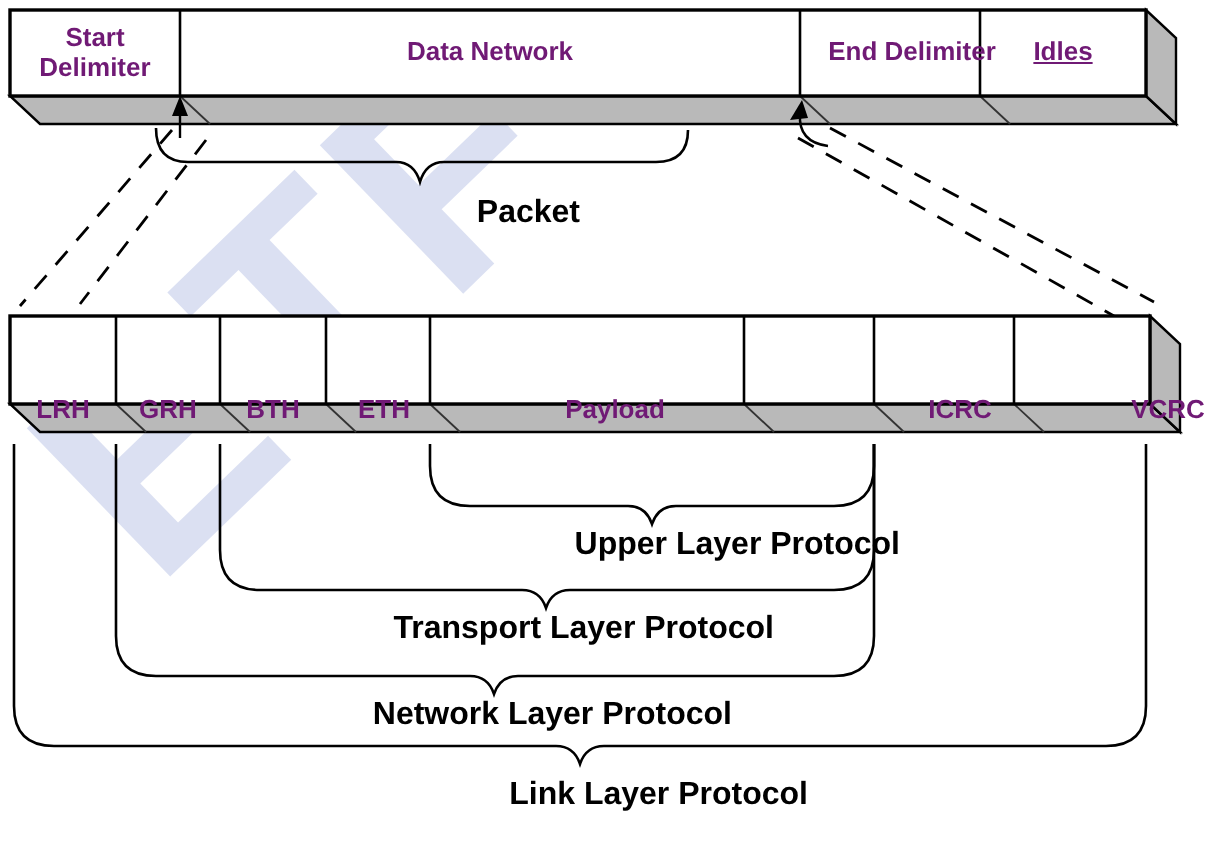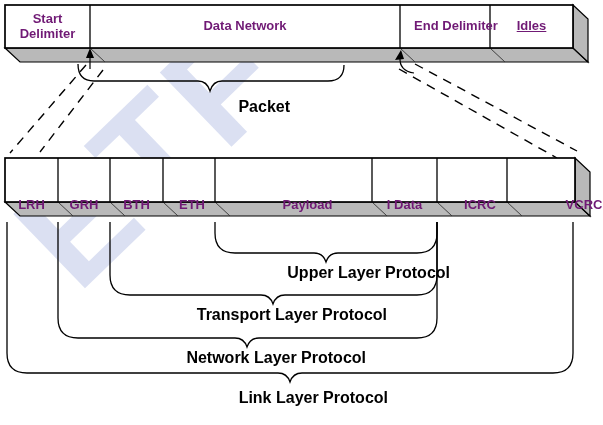--- a/index.html
+++ b/index.html
@@ -101,22 +101,21 @@
   <div class="cell toprow" style="left:400px;width:112px;">End Delimiter</div>
   <div class="cell toprow" style="left:490px;width:83px;text-decoration:underline;">Idles</div>
 
   <div class="caption packet" style="left:130px;top:98px;width:160px;">Packet</div>
 
   <div class="cell pktrow" style="left:5px;width:53px;">LRH</div>
   <div class="cell pktrow" style="left:58px;width:52px;">GRH</div>
   <div class="cell pktrow" style="left:110px;width:53px;">BTH</div>
   <div class="cell pktrow" style="left:163px;width:28px;padding-left:15px;">ETH</div>
   <div class="cell pktrow" style="left:215px;width:185px;">Payload</div>
-  <div class="cell pktrow" style="left:372px;width:65px;">I Data</div>
   <div class="cell pktrow" style="left:437px;width:86px;">ICRC</div>
   <div class="cell pktrow" style="left:507px;width:68px;padding-left:43px;">VCRC</div>
 
   <div class="caption layer" style="left:210px;top:264px;width:240px;">Upper Layer Protocol</div>
   <div class="caption layer" style="left:147px;top:306px;width:240px;">Transport Layer Protocol</div>
   <div class="caption layer" style="left:126px;top:349px;width:240px;">Network Layer Protocol</div>
-  <div class="caption layer" style="left:148px;top:389px;width:240px;">Link Layer Protocol</div>
+  <div class="caption layer" style="left:164px;top:389px;width:240px;">Link Layer Protocol</div>
 
 </div>
 
 </body></html>

